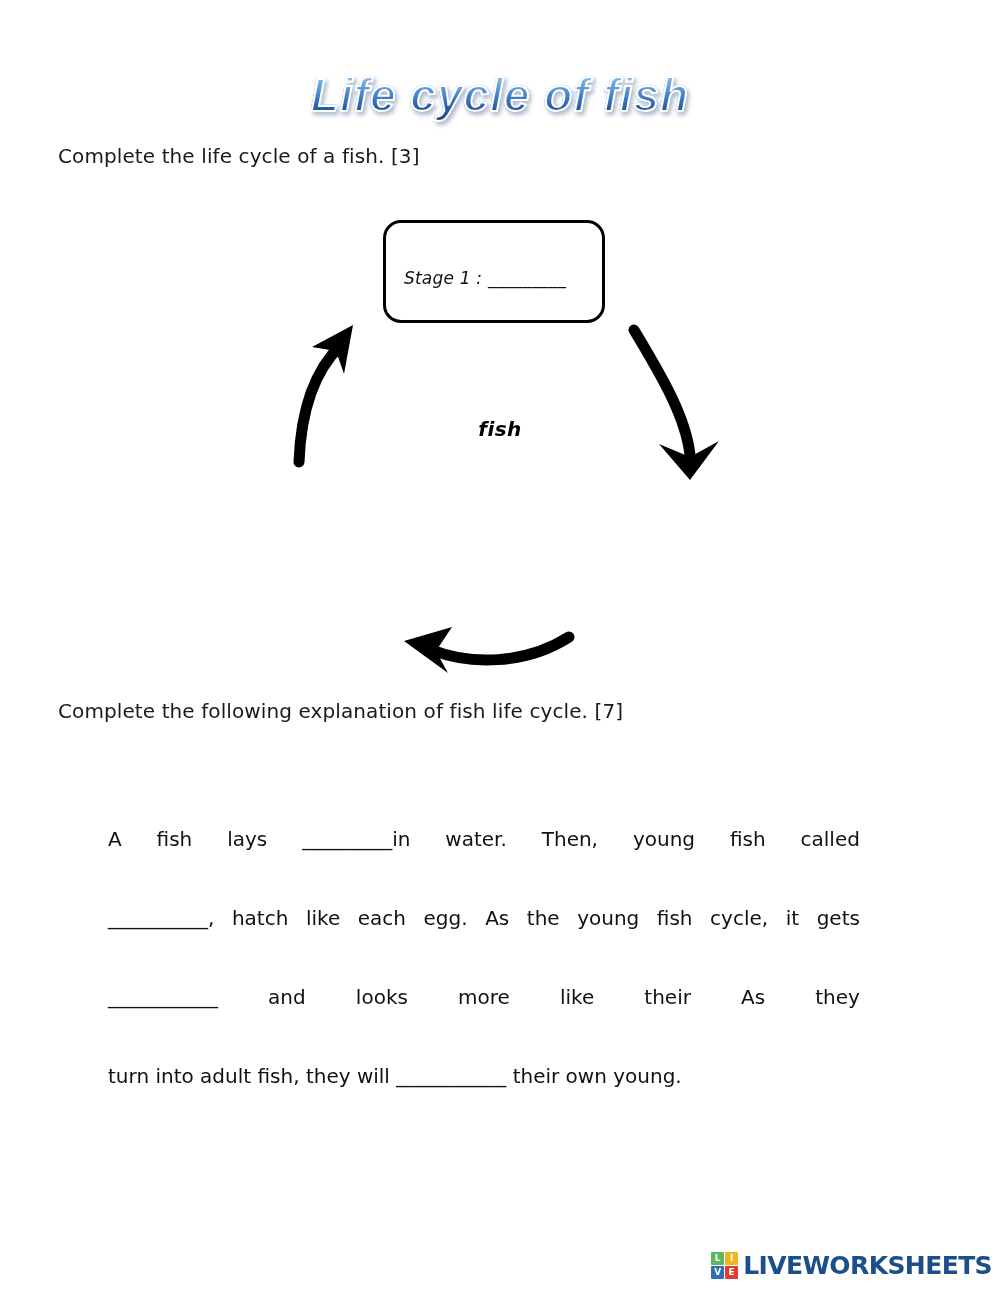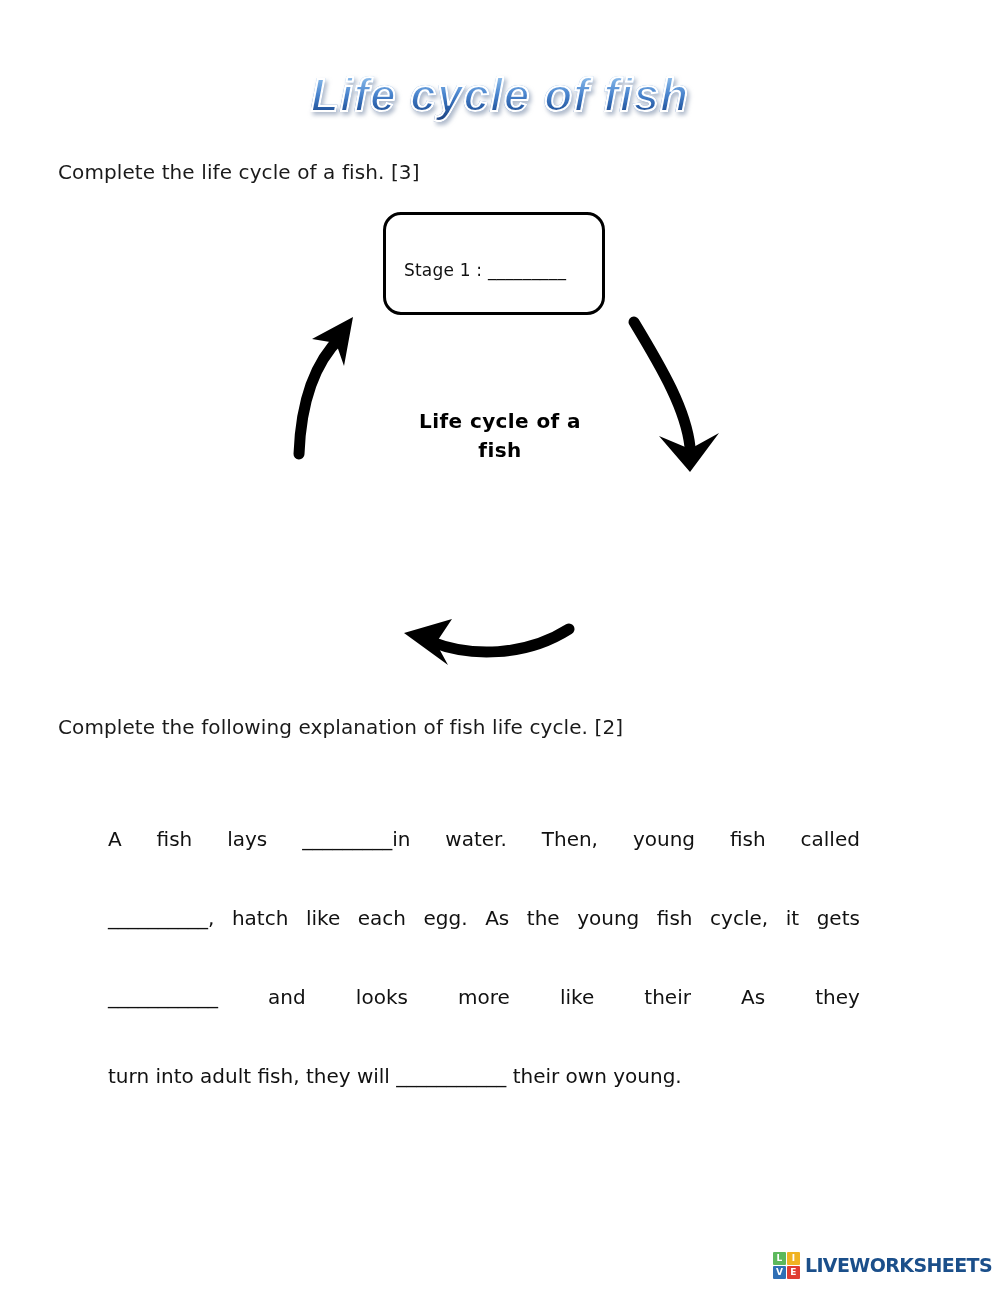--- a/index.html
+++ b/index.html
@@ -49,32 +49,32 @@
 
   
   .instruction {
     position: absolute;
     left: 58px;
     font-size: 20px;
     font-family: "DejaVu Sans", sans-serif;
     color: #1a1a1a;
     letter-spacing: 0.1px;
     white-space: nowrap;
-    margin-top: 16px;
   }
   #instr-1 { top: 144px; }
   #instr-2 { top: 699px; }
 
   
   .diagram {
     position: absolute;
     left: 0;
-    top: 195px;
+    top: 203px;
     width: 1000px;
     height: 490px;
+    font-style: italic;
   }
   .stage-box {
     position: absolute;
     border: 3px solid #000000;
     border-radius: 18px;
     background: #ffffff;
     box-sizing: border-box;
     display: flex;
     align-items: center;
   }
@@ -167,21 +167,21 @@
     justify-content: center;
     color: #ffffff;
     font-size: 9px;
     font-weight: bold;
     font-family: "DejaVu Sans", sans-serif;
     border-radius: 1px;
     line-height: 1;
   }
   .lw-wordmark {
     font-family: "DejaVu Sans", sans-serif;
-    font-size: 19px;
+    font-size: 25px;
     font-weight: bold;
     letter-spacing: -0.6px;
     color: #1b4f8a;
   }
 </style>
 </head>
 <body style="background: rgb(255, 255, 255);">
 
 <div class="title-wrap">
   <span class="title">Life cycle of fish</span>
@@ -209,26 +209,25 @@
     </g>
   </svg>
 
   <div class="stage-box" id="stage-box-1">
     <span class="stage-text">Stage 1 : _________</span>
   </div>
 
 
 
   <div class="center-label">
-    <div>Life cycle of a</div>
     <div>fish</div>
   </div>
 </div>
 
-<div class="instruction" id="instr-2">Complete the following explanation of fish life cycle. [2]</div>
+<div class="instruction" id="instr-2">Complete the following explanation of fish life cycle. [7]</div>
 
 <div class="paragraph">
 
   <div class="para-line justify">
     <span class="wchunk">A</span>
     <span class="wchunk">fish</span>
     <span class="wchunk">lays</span>
     <span class="wchunk">_________in</span>
     <span class="wchunk">water.</span>
     <span class="wchunk">Then,</span>

